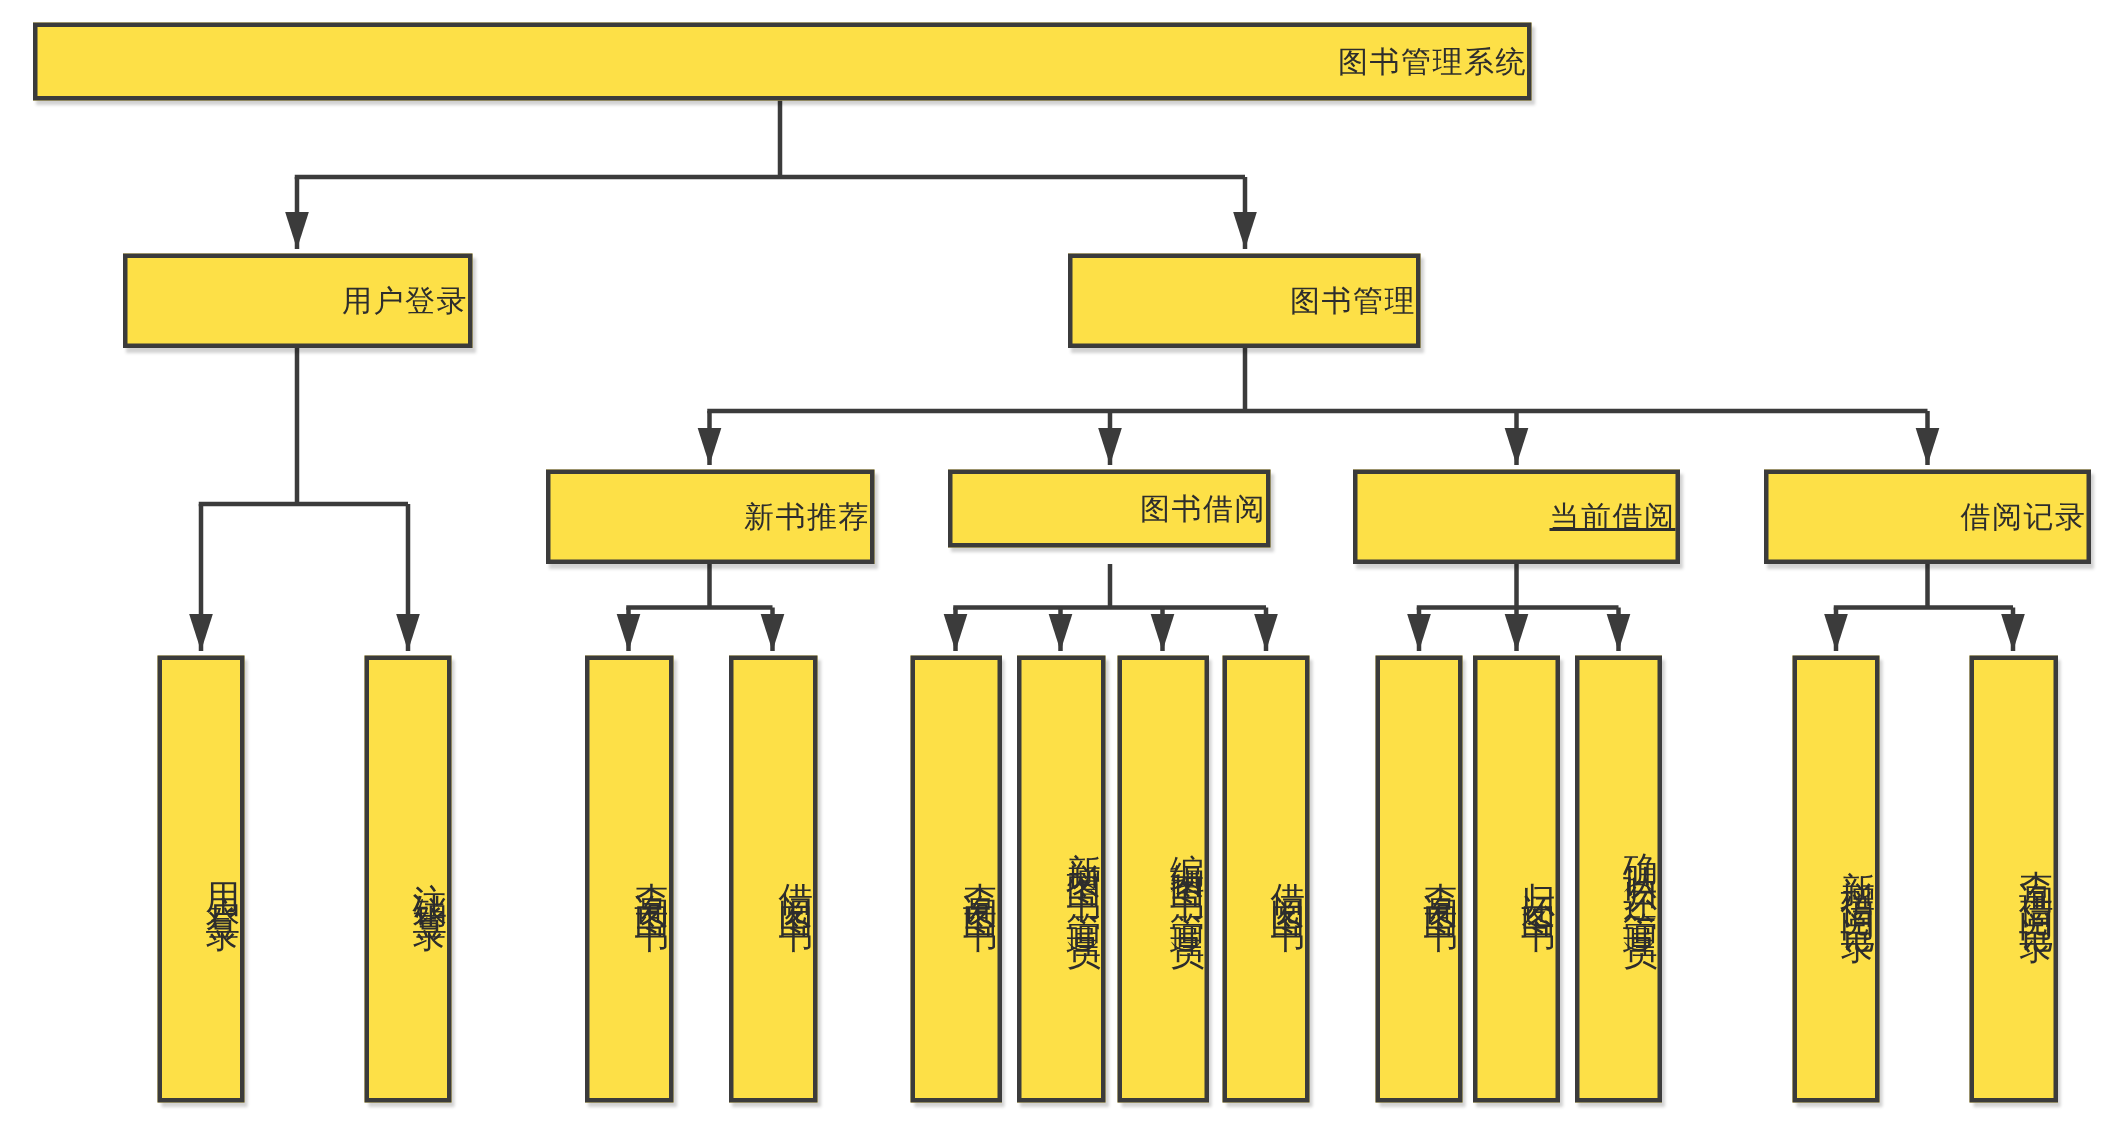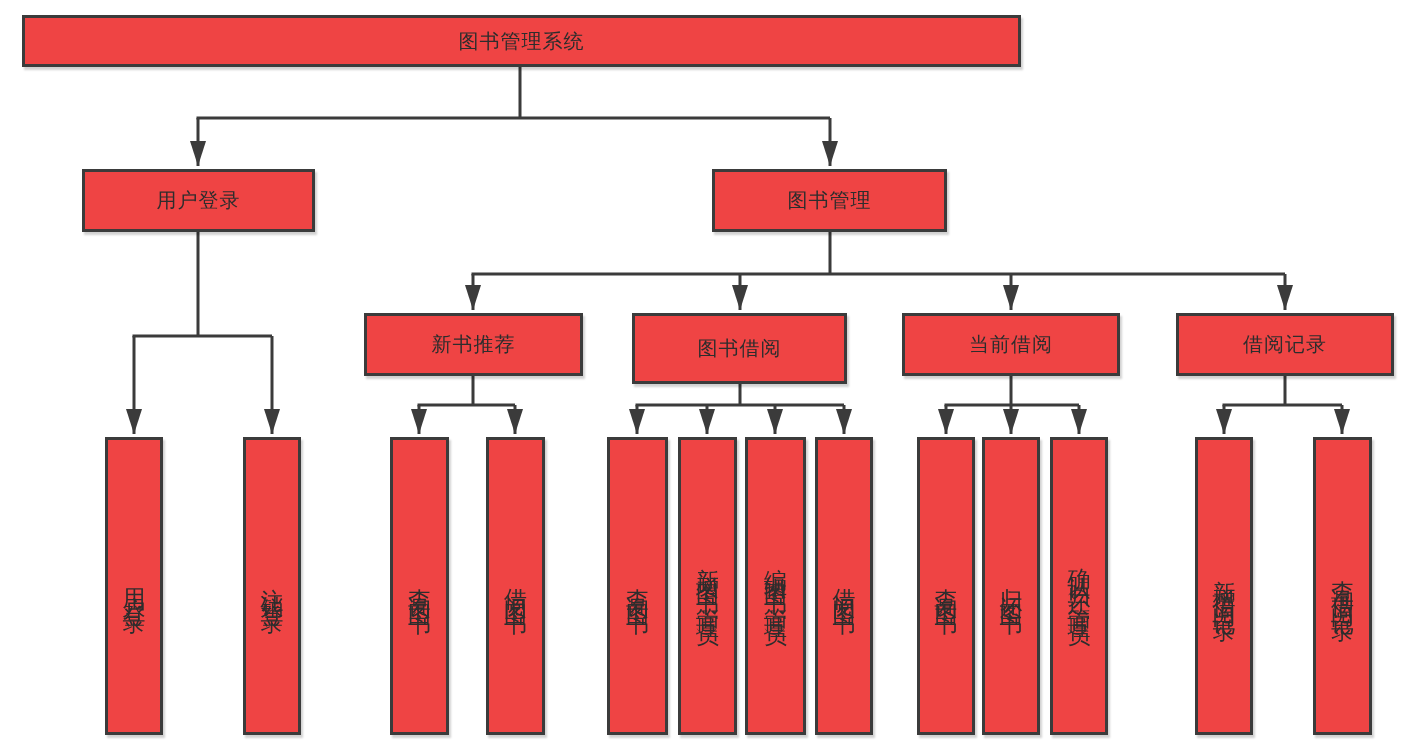--- a/index.html
+++ b/index.html
@@ -8,24 +8,24 @@
     width:1405px;height:747px;
     background:#ffffff;
     font-family:"Liberation Sans","DejaVu Sans",sans-serif;
     overflow:hidden;
   }
   .connectors{position:absolute;left:0;top:0;z-index:1;}
   .node{
     position:absolute;
     z-index:2;
     box-sizing:border-box;
-    background:#ef4444;
+    background:#fde047;
     border:3px solid #3b3b3b;
     box-shadow:2px 3px 2px rgba(0,0,0,0.18);
-    display:flex;align-items:center;justify-content:center;
+    display:flex;align-items:center;justify-content:flex-end;
     color:#2d2d2d;
   }
   .node .lbl{
     font-size:20px;
     letter-spacing:1px;
     white-space:nowrap;
   }
   .node.vert .lbl{
     writing-mode:vertical-lr;
     text-orientation:mixed;
@@ -99,24 +99,24 @@
   <div class="node" style="left:82px;top:169px;width:233px;height:63px;">
     <span class="lbl">用户登录</span>
   </div>
   <div class="node" style="left:364px;top:313px;width:219px;height:63px;">
     <span class="lbl">新书推荐</span>
   </div>
 
   <div class="node" style="left:712px;top:169px;width:235px;height:63px;">
     <span class="lbl">图书管理</span>
   </div>
-  <div class="node" style="left:632px;top:313px;width:215px;height:71px;">
+  <div class="node" style="left:632px;top:313px;width:215px;height:52px;">
     <span class="lbl">图书借阅</span>
   </div>
-  <div class="node" style="left:902px;top:313px;width:218px;height:63px;">
+  <div class="node" style="left:902px;top:313px;width:218px;height:63px;text-decoration:underline;">
     <span class="lbl">当前借阅</span>
   </div>
   <div class="node" style="left:1176px;top:313px;width:218px;height:63px;">
     <span class="lbl">借阅记录</span>
   </div>
 
   <div class="node vert" style="left:105px;top:437px;width:58px;height:298px;">
     <span class="lbl">用户登录</span>
   </div>
   <div class="node vert" style="left:243px;top:437px;width:58px;height:298px;">

